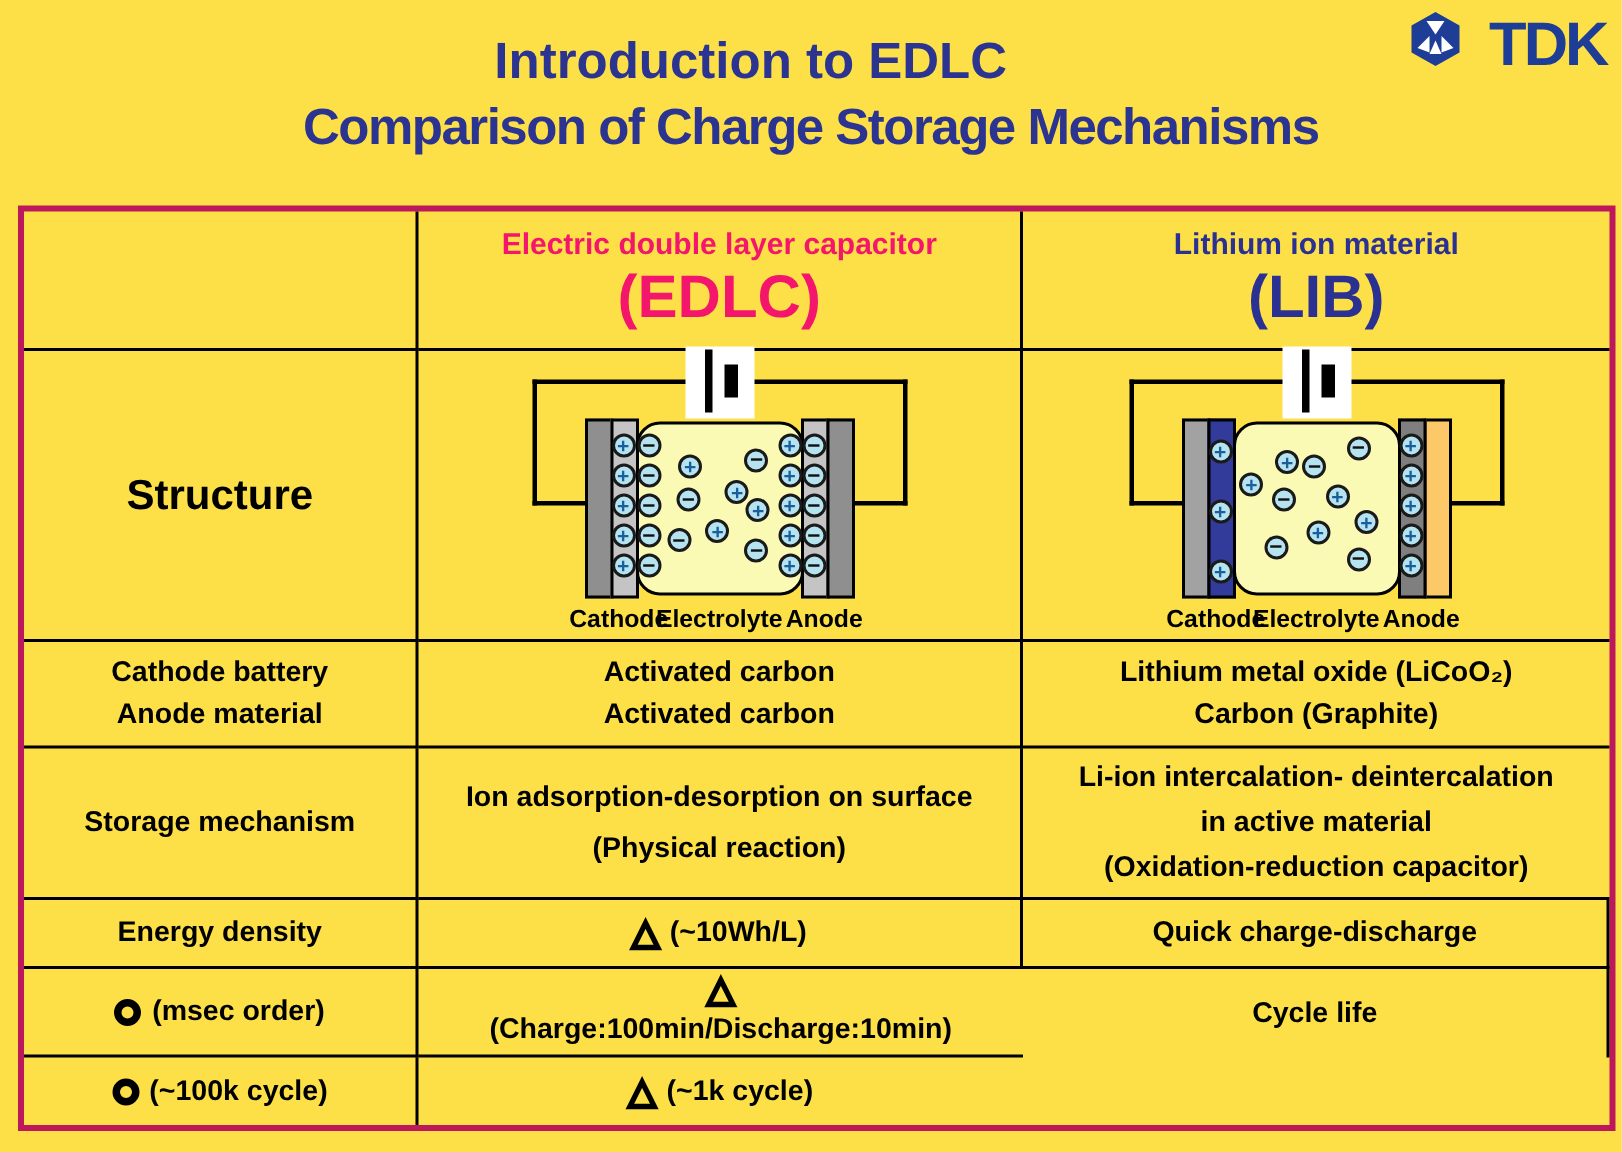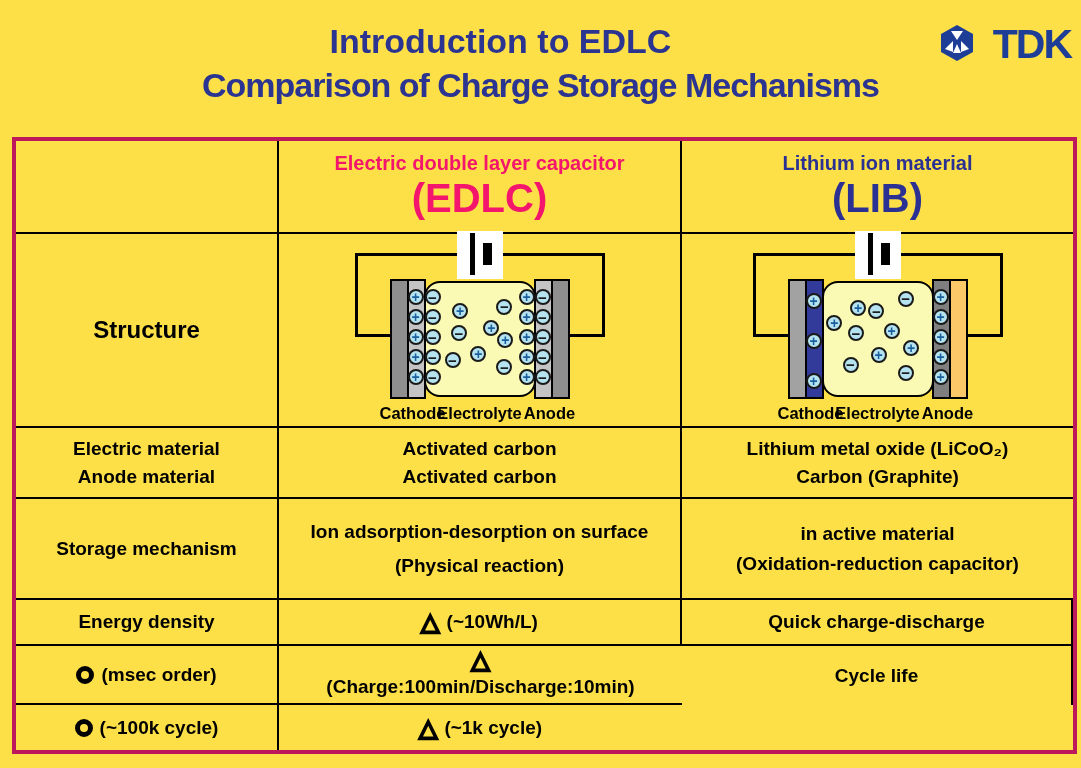--- a/index.html
+++ b/index.html
@@ -4,38 +4,38 @@
 <style>
   html,body{margin:0;padding:0;}
   .slide{position:relative;width:1081px;height:768px;background:#fde047;overflow:hidden;
          font-family:"Liberation Sans",sans-serif;font-weight:bold;color:#000;}
 
   
   .title1{position:absolute;top:22px;left:-40px;width:100%;text-align:center;
           font-size:34px;color:#2B3490;}
   .title2{position:absolute;top:66px;left:0;width:100%;text-align:center;
           font-size:34px;color:#2B3490;letter-spacing:-1px;}
-  .logo{position:absolute;top:21px;right:10px;display:flex;align-items:center;gap:16px;}
+  .logo{position:absolute;top:6px;right:10px;display:flex;gap:16px;}
   .logo-text{font-size:41px;font-weight:900;color:#1E3D96;letter-spacing:-2px;}
 
   
   .tbl{position:absolute;left:12px;top:137px;width:1057px;border:4px solid #be185d;
        display:grid;grid-template-columns:263px 403px 1fr;
        grid-template-rows:93px 194px 71px 101px 46px 59px 45px;box-sizing:content-box;}
   .cell{border-right:2px solid #000;border-bottom:2px solid #000;
         display:flex;flex-direction:column;align-items:center;justify-content:center;
         text-align:center;font-size:19px;line-height:28px;}
   .cell.c3{border-right:none;}
   .cell.rlast{border-bottom:none;}
   .hdr-name{font-size:20px;margin-top:4px;line-height:24px;}
   .hdr-abbr{font-size:40px;line-height:46px;}
   .pink{color:#F4156D;}
   .navyc{color:#2B3193;}
   .hcell{justify-content:flex-start;padding-top:6px;}
-  .structure-label{font-size:24px;}
+  .structure-label{font-size:28px;}
   .stor-edlc{line-height:34px;}
   .stor-lib{line-height:30px;}
 
   
   .rating{display:flex;align-items:center;justify-content:center;gap:7px;}
   .rating.stack{flex-direction:column;gap:1px;}
   .sym{display:inline-flex;align-items:center;justify-content:center;}
   .sym[data-sym="triangle"]::before{content:"△";font-size:24px;font-weight:bold;
        -webkit-text-stroke:1.5px #000;line-height:1;}
   .sym[data-sym="circle"]{width:8px;height:8px;border:5px solid #000;border-radius:50%;}
@@ -197,40 +197,41 @@
             <div class="ion p">+</div>
             <div class="ion p">+</div>
           </div>
         <span class="dlab lab-c">Cathode</span>
         <span class="dlab lab-e">Electrolyte</span>
         <span class="dlab lab-a">Anode</span>
       </div>
     </div>
 
     <div class="cell">
-      <div>Electric material</div>
+      <div>Cathode battery</div>
       <div>Anode material</div>
     </div>
     <div class="cell">
       <div>Activated carbon</div>
       <div>Activated carbon</div>
     </div>
     <div class="cell c3">
       <div>Lithium metal oxide (LiCoO₂)</div>
       <div>Carbon (Graphite)</div>
     </div>
 
     <div class="cell">
       <span>Storage mechanism</span>
     </div>
     <div class="cell stor-edlc">
       <div>Ion adsorption-desorption on surface</div>
       <div>(Physical reaction)</div>
     </div>
     <div class="cell c3 stor-lib">
+      <div>Li-ion intercalation- deintercalation</div>
       <div>in active material</div>
       <div>(Oxidation-reduction capacitor)</div>
     </div>
 
     <div class="cell">
       <span>Energy density</span>
     </div>
     <div class="cell">
       <div class="rating">
         <span class="sym" data-sym="triangle"></span>

